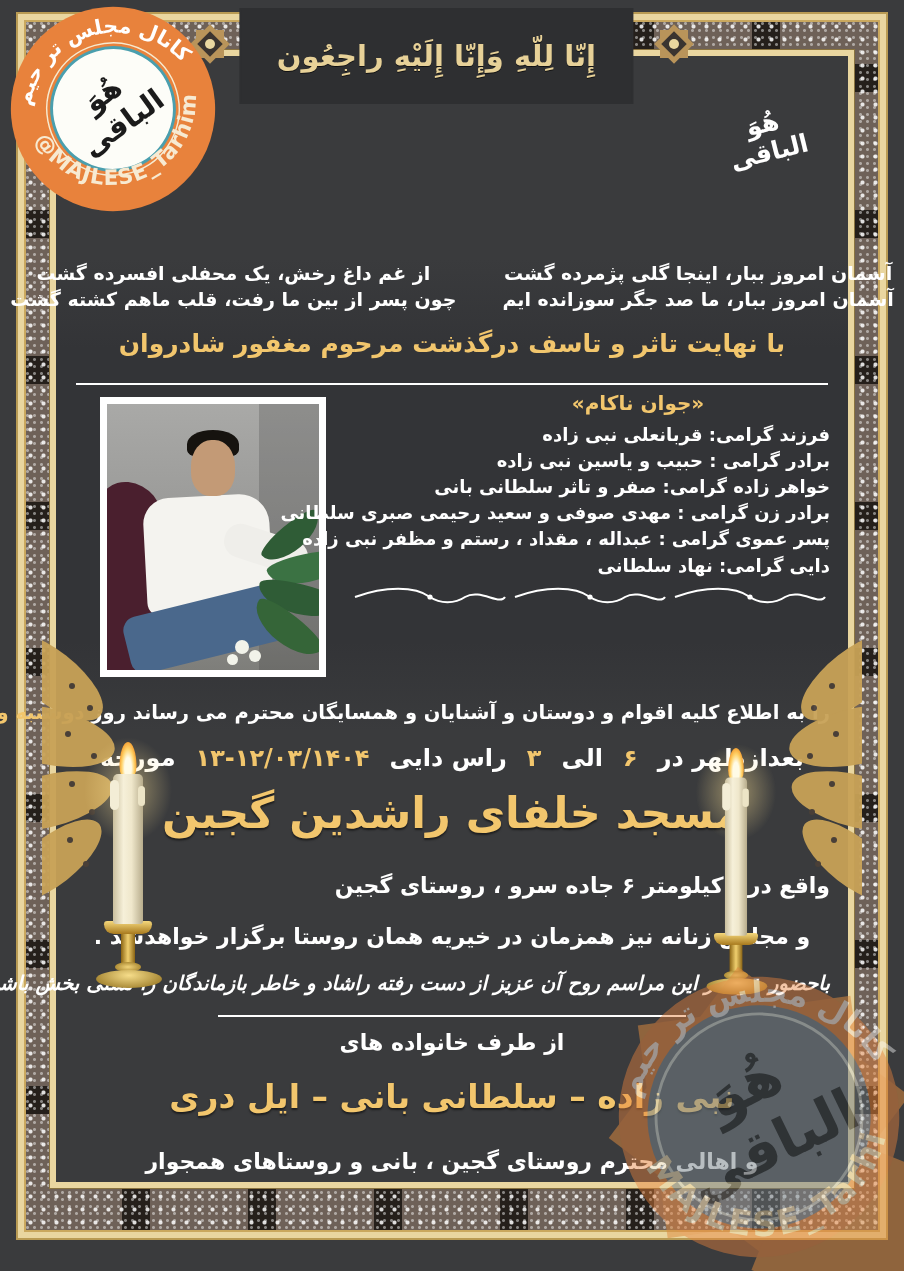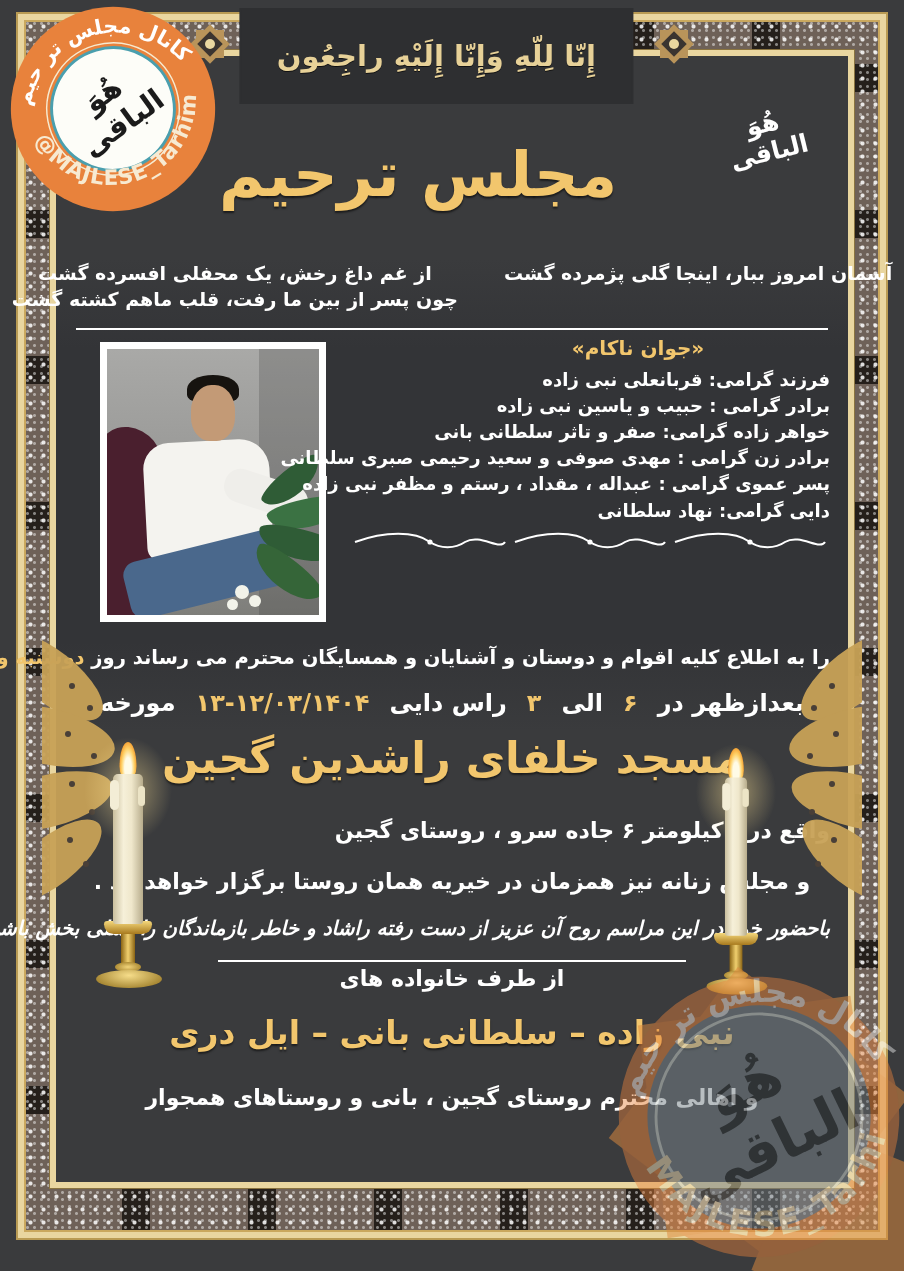--- a/index.html
+++ b/index.html
@@ -95,21 +95,21 @@
   .announce .gold{color:#f2c66d;}
   .date-row{display:flex;direction:ltr;justify-content:center;align-items:baseline;gap:20px;margin-top:14px;font-weight:bold;font-size:24px;}
   .date-row span{white-space:nowrap;}
   .seg-w{color:#ffffff;direction:rtl;unicode-bidi:isolate;}
   .seg-g{color:#f2c66d;direction:ltr;unicode-bidi:isolate;}
   .mosque{margin-top:16px;text-align:center;color:#f2c66d;font-size:43px;font-weight:bold;direction:rtl;text-shadow:0 2px 2px rgba(0,0,0,.5);}
   .address{margin-top:14px;text-align:right;color:#fff;font-size:22px;font-weight:bold;direction:rtl;}
   .women-line{margin-top:26px;text-align:center;color:#fff;font-size:22px;font-weight:bold;direction:rtl;}
   .blessing{margin-top:20px;text-align:center;color:#fff;font-size:20px;font-weight:bold;font-style:italic;direction:rtl;white-space:nowrap;}
   .rule-mid{border:0;border-top:2px solid #fff;width:62%;margin:14px auto 0;}
-  .from-families{margin-top:4px;text-align:center;color:#fff;font-size:22px;font-weight:bold;direction:rtl;}
+  .from-families{margin-top:13px;text-align:center;color:#fff;font-size:22px;font-weight:bold;direction:rtl;}
   .family-names{margin-top:20px;text-align:center;color:#f2c66d;font-size:33px;font-weight:bold;direction:rtl;text-shadow:0 2px 2px rgba(0,0,0,.5);}
   .residents{margin-top:28px;text-align:center;color:#fff;font-size:22px;font-weight:bold;direction:rtl;}
   .others{margin-top:30px;text-align:center;color:#fff;font-size:22px;font-weight:bold;direction:rtl;}
   
   .candle{position:absolute;z-index:5;width:64px;}
   .candle-left{left:40px;top:718px;}
   .candle-right{left:648px;top:712px;transform:scale(.92);}
   .c-glow{position:absolute;left:50%;top:-44px;transform:translateX(-50%);width:100px;height:120px;
     background:radial-gradient(ellipse at center,rgba(255,228,150,.5),rgba(255,228,150,0) 62%);}
   .c-flame{position:absolute;left:50%;top:-32px;transform:translateX(-50%);width:17px;height:38px;
@@ -189,37 +189,38 @@
           <circle cx="26" cy="118" r="3"></circle>
         <circle cx="52" cy="140" r="3"></circle>
           <circle cx="30" cy="168" r="3"></circle>
           <circle cx="50" cy="196" r="3"></circle>
         <circle cx="28" cy="224" r="3"></circle>
           <circle cx="44" cy="248" r="3"></circle>
       </g>
     </svg>
 
     <div class="title-row">
-      <h1 class="main-title">مجلس ترحیم</h1>
       <div class="hu-side">
         <span>هُوَ</span><br>
         <span>الباقی</span>
       </div>
     </div>
 
     <div class="poems">
       <div class="poem-col">
         <p>آسمان امروز ببار، اینجا گلی پژمرده گشت</p>
+        <p>آسمان امروز ببار، ما صد جگر سوزانده ایم</p>
       </div>
       <div class="poem-col">
         <p>از غم داغ رخش، یک محفلی افسرده گشت</p>
         <p>چون پسر از بین ما رفت، قلب ماهم کشته گشت</p>
       </div>
     </div>
 
+    <p class="sorrow">با نهایت تاثر و تاسف  درگذشت مرحوم مغفور شادروان</p>
     <hr class="rule-full">
 
     <div class="person">
       <div class="photo">
         <div class="ph-wallshade"></div>
         <div class="ph-chair"></div>
         <div class="ph-torso"></div>
         <div class="ph-arm"></div>
         <div class="ph-hair"></div>
         <div class="ph-head"></div>

